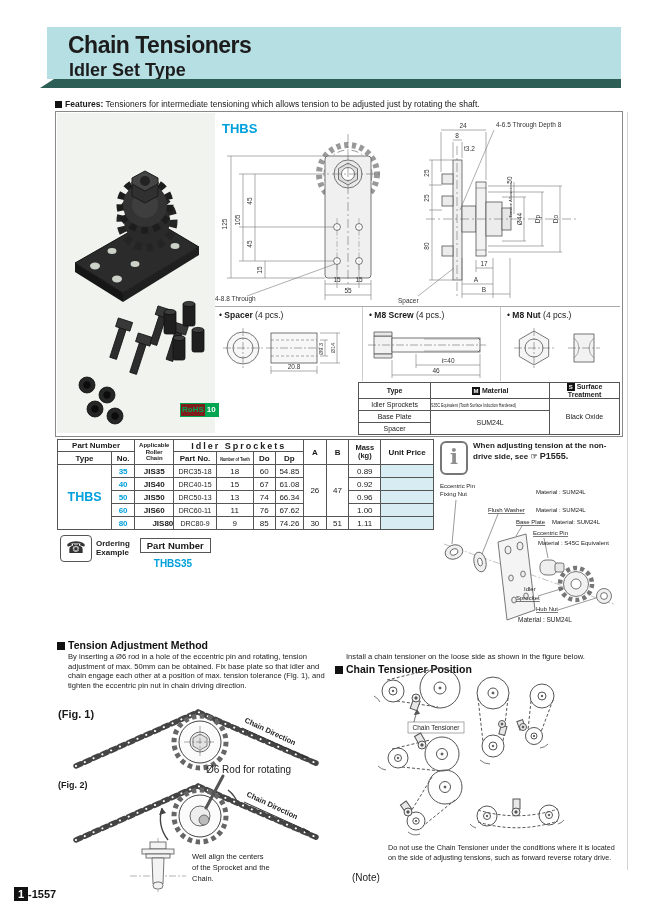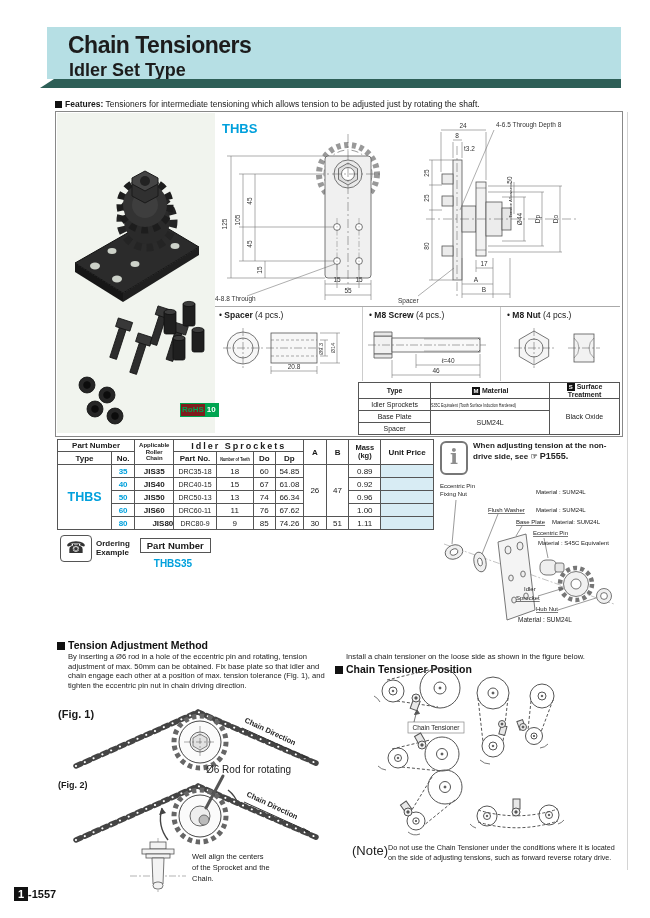--- a/index.html
+++ b/index.html
@@ -620,21 +620,21 @@
       <path d="M128 144 Q168 156 208 143 M128 156 Q168 168 208 155" stroke-dasharray="3 2"></path>
       <rect x="163" y="133" width="7" height="10" fill="#e8e8e8"></rect>
       <circle cx="166" cy="146" r="4" fill="#eee"></circle>
         <circle cx="166" cy="146" r="1.2" fill="#555"></circle>
       <path d="M120 158 A12 12 0 0 0 126 162" stroke-width="0.8"></path>
       <path d="M208 158 A12 12 0 0 0 214 154" stroke-width="0.8"></path>
     </g>
     <text x="86" y="64" text-anchor="middle" style="font-size:6.5px;fill:#222;font-family:'Liberation Sans',sans-serif;">Chain Tensioner</text>
   </svg>
 
-  <div class="a" style="left:352px;top:843px;font-size:13px;color:#222;">(Note)</div>
+  <div class="a" style="left:352px;top:872px;font-size:10px;color:#222;">(Note)</div>
   <div class="a" style="left:388px;top:843px;width:232px;font-size:7.2px;line-height:9.5px;color:#222;">
     <span>Do not use the Chain Tensioner under the conditions where it is located</span><br>
     <span>on the side of adjusting tensions, such as forward reverse rotary drive.</span>
   </div>
 
   <div class="a" style="left:627px;top:112px;width:1px;height:758px;background:#d4d4d4;"></div>
 
   <div class="a" style="left:14px;top:887px;font-size:11px;font-weight:bold;color:#111;">
     <span style="display:inline-block;width:14px;height:14px;background:#111;color:#fff;text-align:center;line-height:14px;">1</span><span>-1557</span>
   </div>

